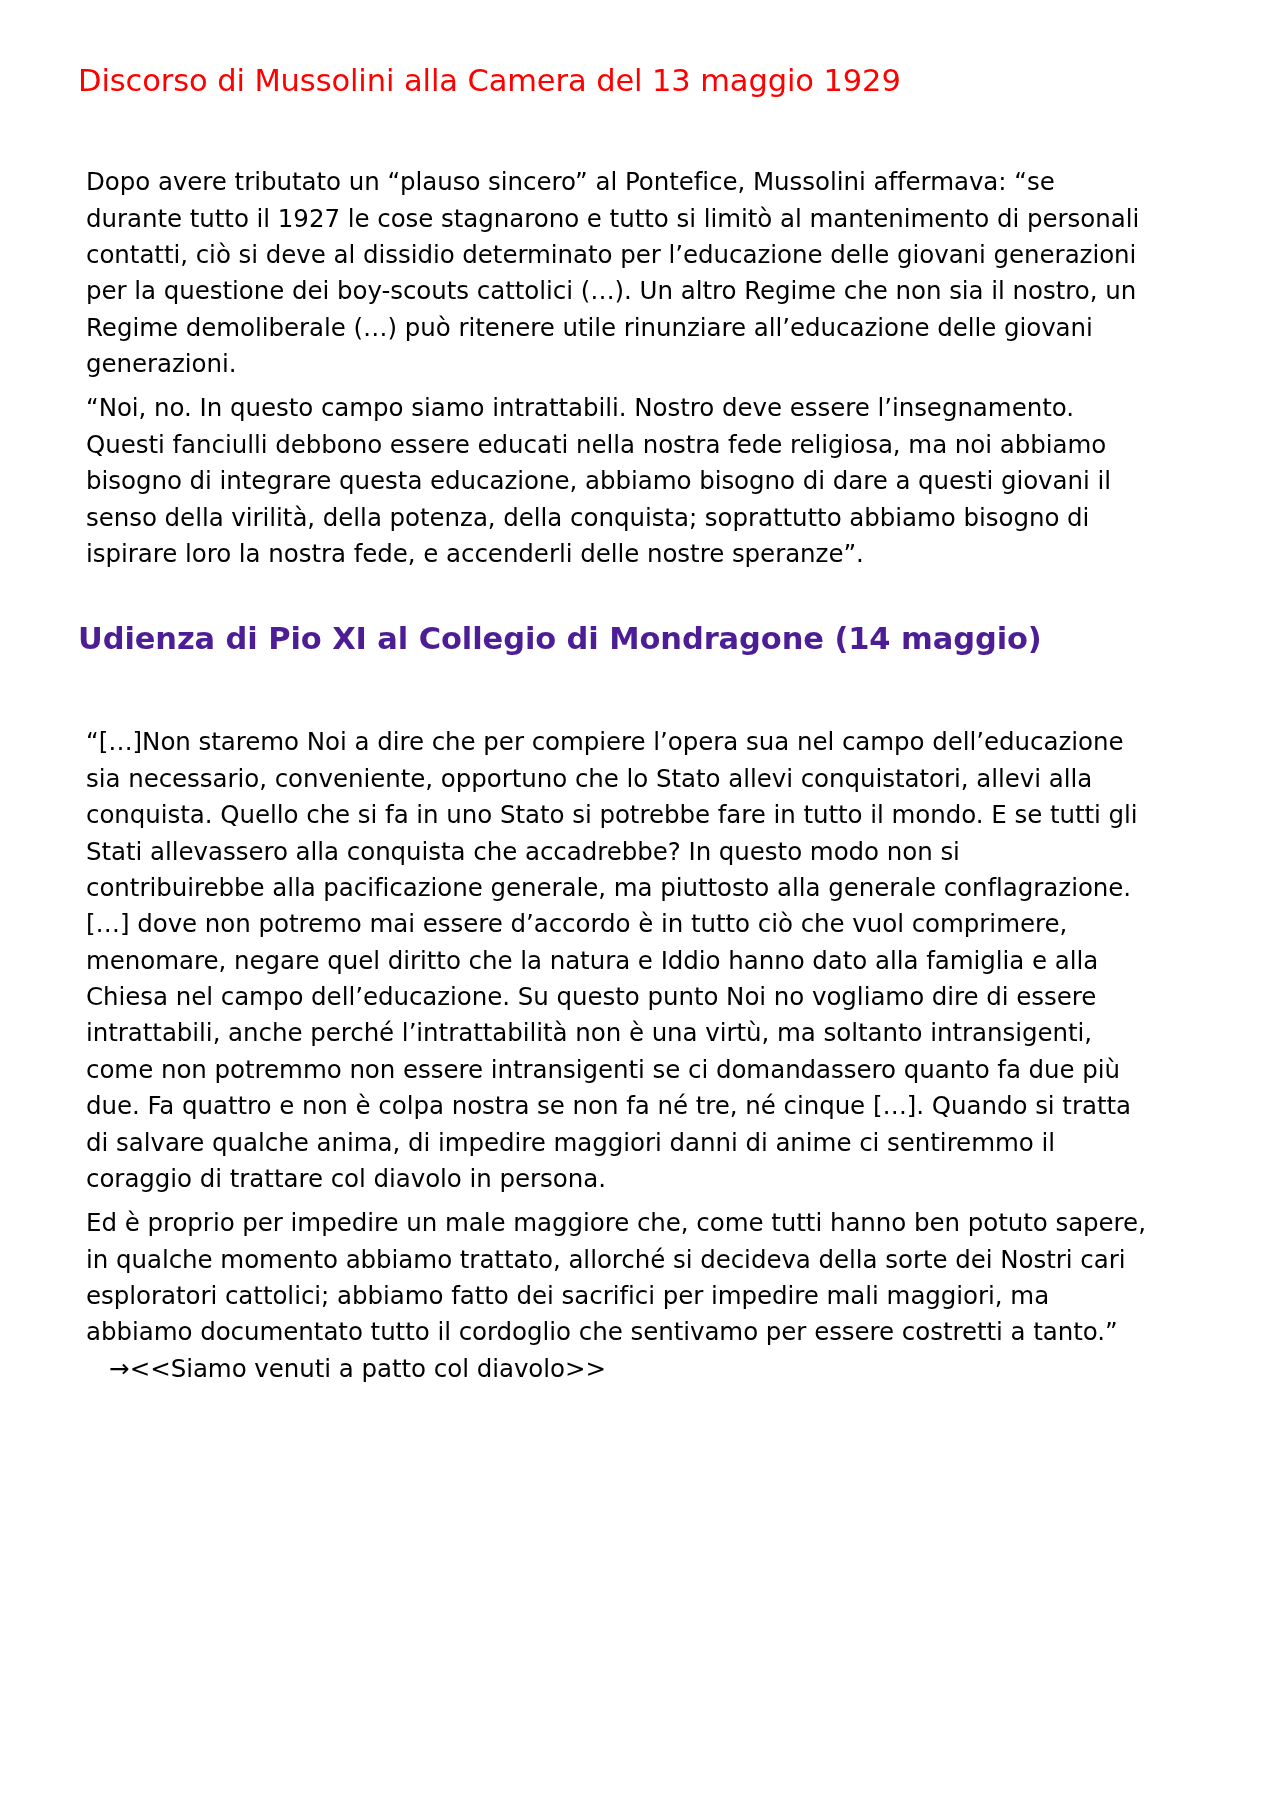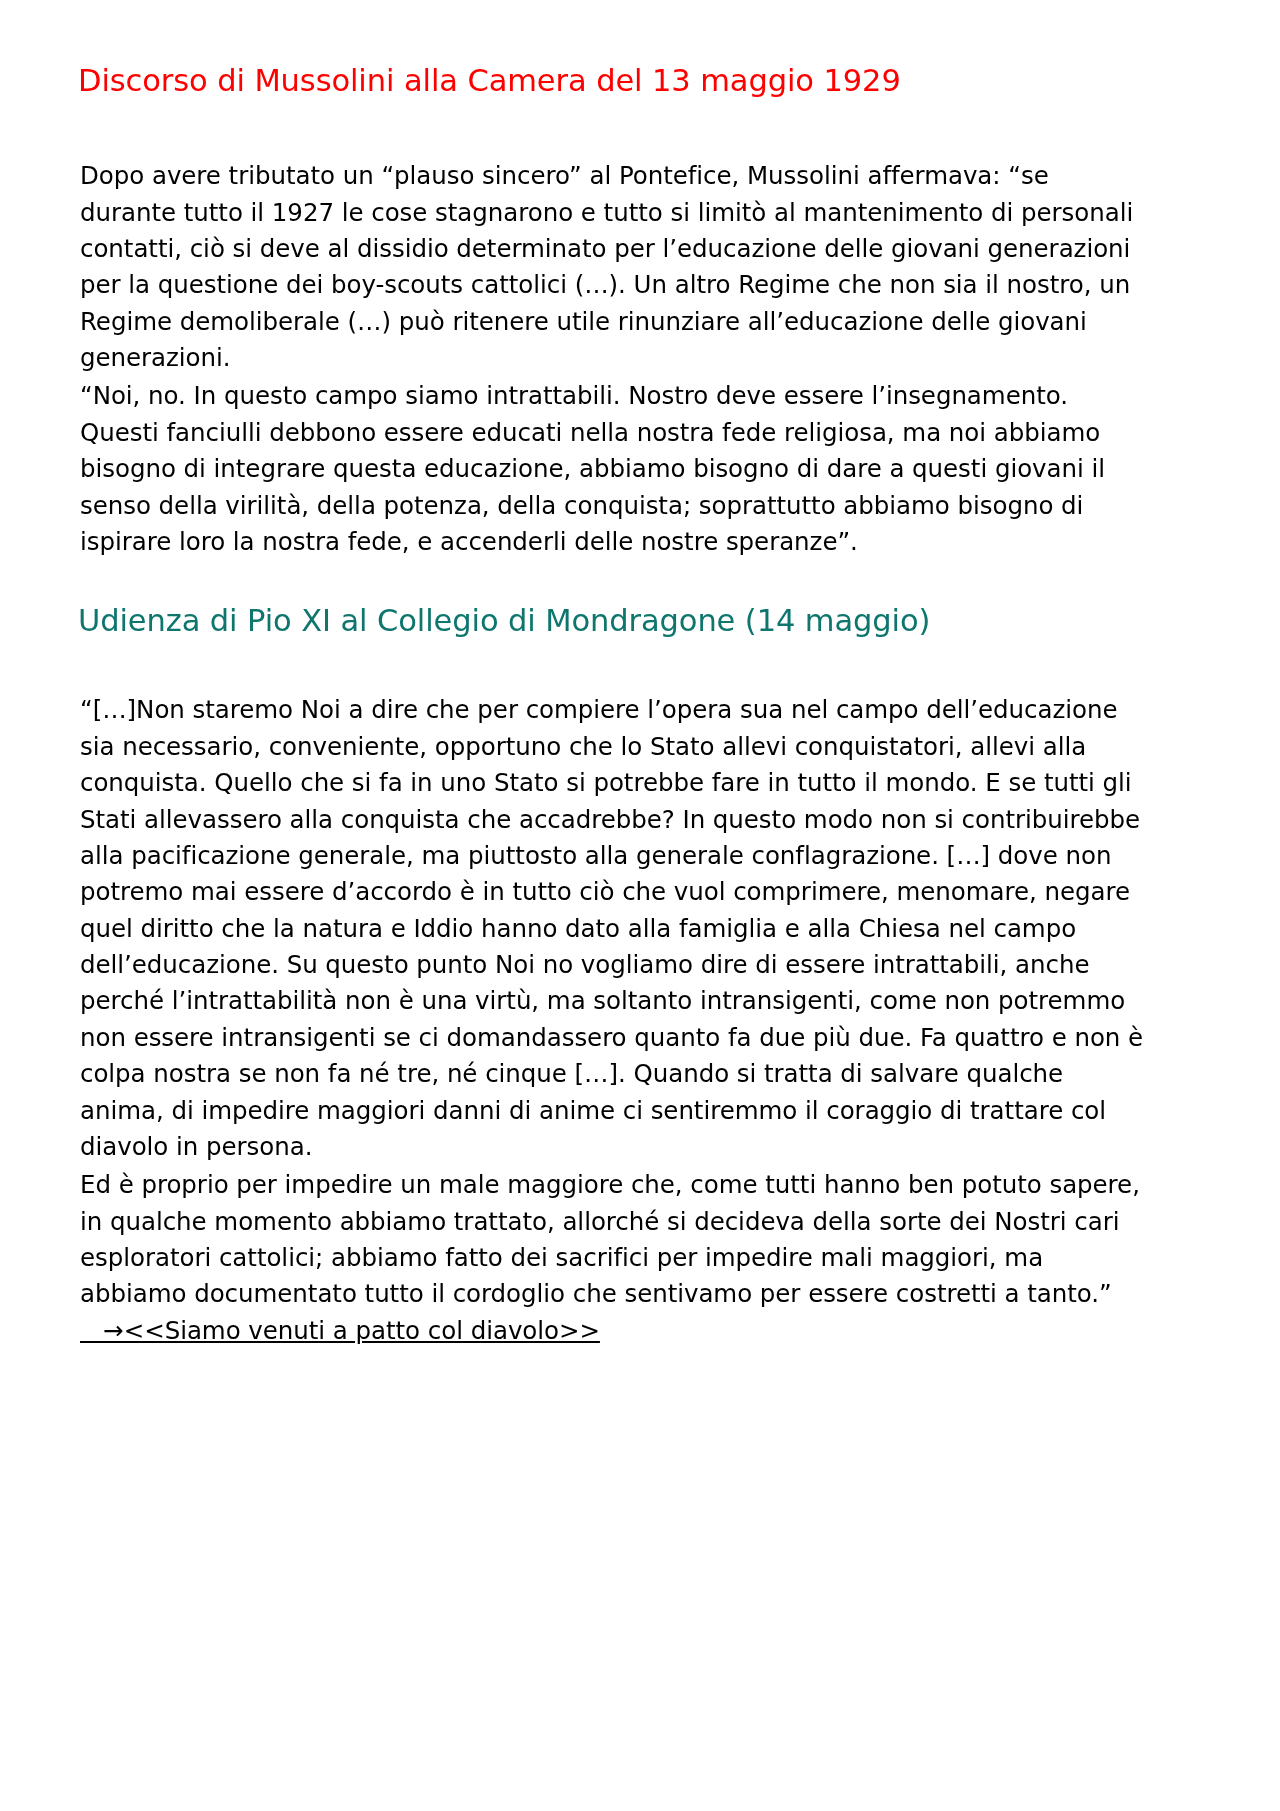--- a/index.html
+++ b/index.html
@@ -22,38 +22,38 @@
   }
   .doc-heading {
     color: #ff0000;
     font-size: 30.5px;
     font-weight: normal;
     line-height: 1.25;
     margin: 0 0 10px 0;
     letter-spacing: -0.1px;
   }
   .section-heading-2 {
-    color: #0f766e;
+    color: #4c1d95;
     font-size: 30.5px;
-    font-weight: normal;
+    font-weight: bold;
     line-height: 1.25;
-    margin: 0 0 4px 0;
+    margin: 0 0 12px 0;
     letter-spacing: -0.1px;
   }
   .body-par {
     font-size: 24.5px;
     line-height: 1.485;
-    margin: 2px;
+    margin: 8px;
     text-align: left;
     letter-spacing: -0.05px;
   }
   .spacer-lg { height: 46px; }
   .spacer-md { height: 40px; }
   b, .bold { font-weight: normal; }
-  .arrow-seg { white-space: pre; text-decoration: underline; }
+  .arrow-seg { white-space: pre; }
 </style>
 </head>
 <body>
 
 <div class="page">
 
   <h1 class="doc-heading">Discorso di Mussolini alla Camera del 13 maggio 1929</h1>
 
   <div class="spacer-lg"></div>
 

